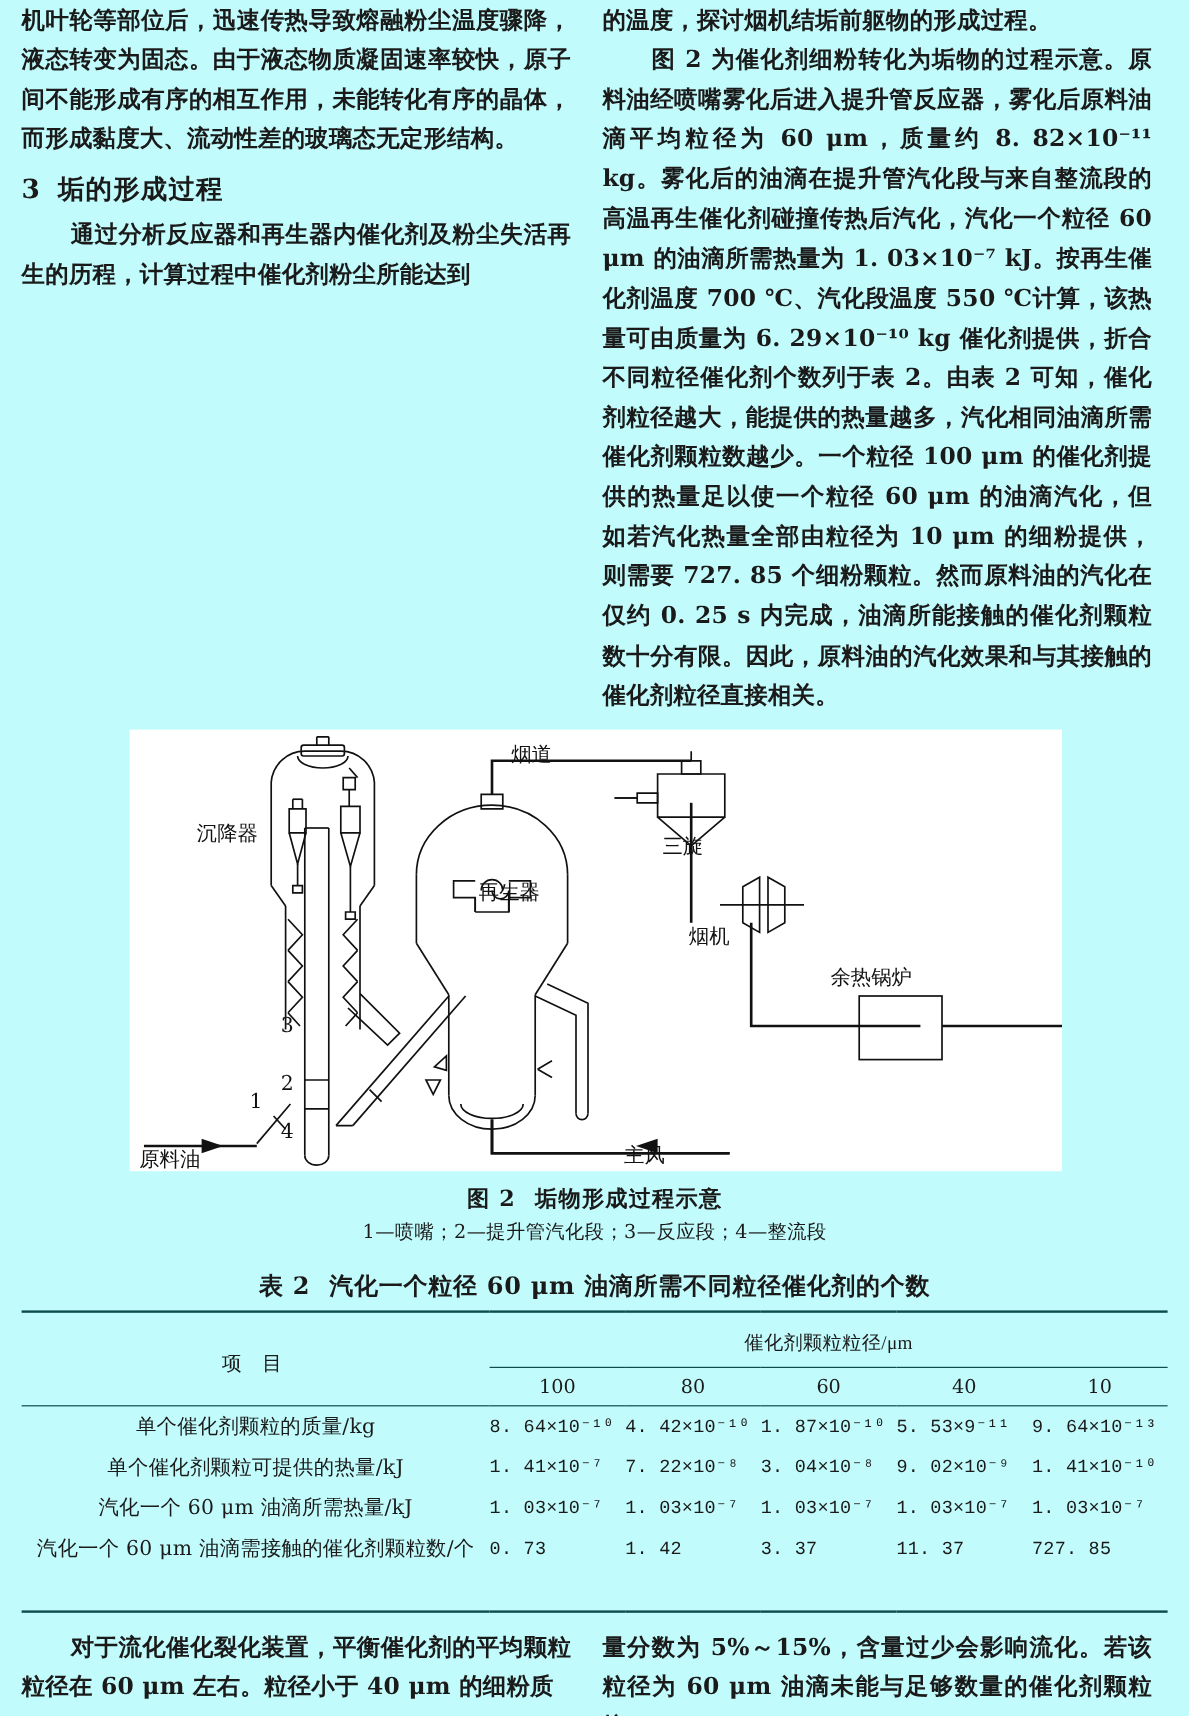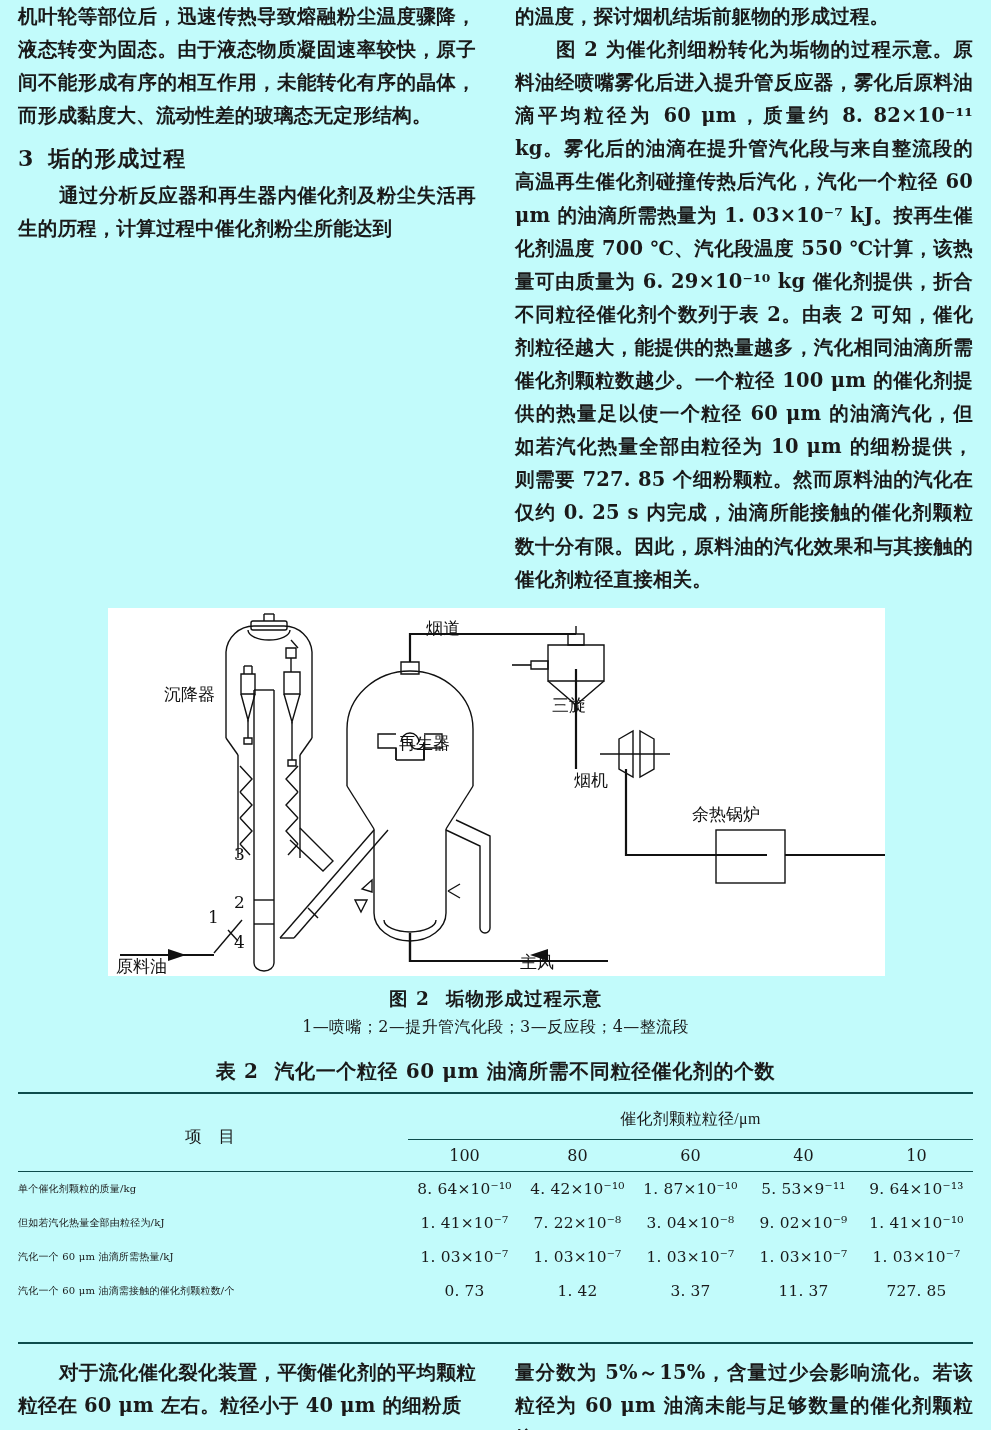--- a/index.html
+++ b/index.html
@@ -21,21 +21,20 @@
     height: 1430px;
     box-sizing: border-box;
     padding: 0 18px;
   }
 
   
   .columns {
     display: flex;
     gap: 26px;
     align-items: flex-start;
-    justify-content: space-between;
   }
   .col {
     width: 458px;
     flex: 0 0 458px;
   }
   p.body {
     margin: 0 0 0 0;
     font-size: 19.5px;
     line-height: 33.1px;
     text-align: justify;
@@ -132,29 +131,30 @@
     text-align: center;
     font-size: 16px;
     height: 31px;
     vertical-align: middle;
   }
   tbody.body-rows td {
     height: 34px;
     vertical-align: middle;
   }
   td.rowlabel {
+    text-align: center;
+    padding-left: 16px;
+    font-size: 17px;
+    letter-spacing: 0.2px;
+  }
+  td.num {
     text-align: left;
-    padding-left: 16px;
-    font-size: 10px;
-    letter-spacing: 0.2px;
-  }
-  td.num {
-    text-align: center;
     font-size: 15.4px;
     letter-spacing: 0.2px;
+    font-family: Liberation Mono, monospace;
   }
   .spacer-top td { height: 9px; }
   .spacer-bot td { height: 7px; }
 
   .bottom-cols { margin-top: 12px; }
 </style>
 </head>
 <body>
 
 <div class="page">
@@ -358,21 +358,21 @@
     <tbody class="body-rows">
       <tr>
         <td class="rowlabel">单个催化剂颗粒的质量/kg</td>
         <td class="num">8. 64×10⁻¹⁰</td>
         <td class="num">4. 42×10⁻¹⁰</td>
         <td class="num">1. 87×10⁻¹⁰</td>
         <td class="num">5. 53×9⁻¹¹</td>
         <td class="num">9. 64×10⁻¹³</td>
       </tr>
       <tr>
-        <td class="rowlabel">但如若汽化热量全部由粒径为/kJ</td>
+        <td class="rowlabel">单个催化剂颗粒可提供的热量/kJ</td>
         <td class="num">1. 41×10⁻⁷</td>
         <td class="num">7. 22×10⁻⁸</td>
         <td class="num">3. 04×10⁻⁸</td>
         <td class="num">9. 02×10⁻⁹</td>
         <td class="num">1. 41×10⁻¹⁰</td>
       </tr>
       <tr>
         <td class="rowlabel">汽化一个 60 μm 油滴所需热量/kJ</td>
         <td class="num">1. 03×10⁻⁷</td>
         <td class="num">1. 03×10⁻⁷</td>

